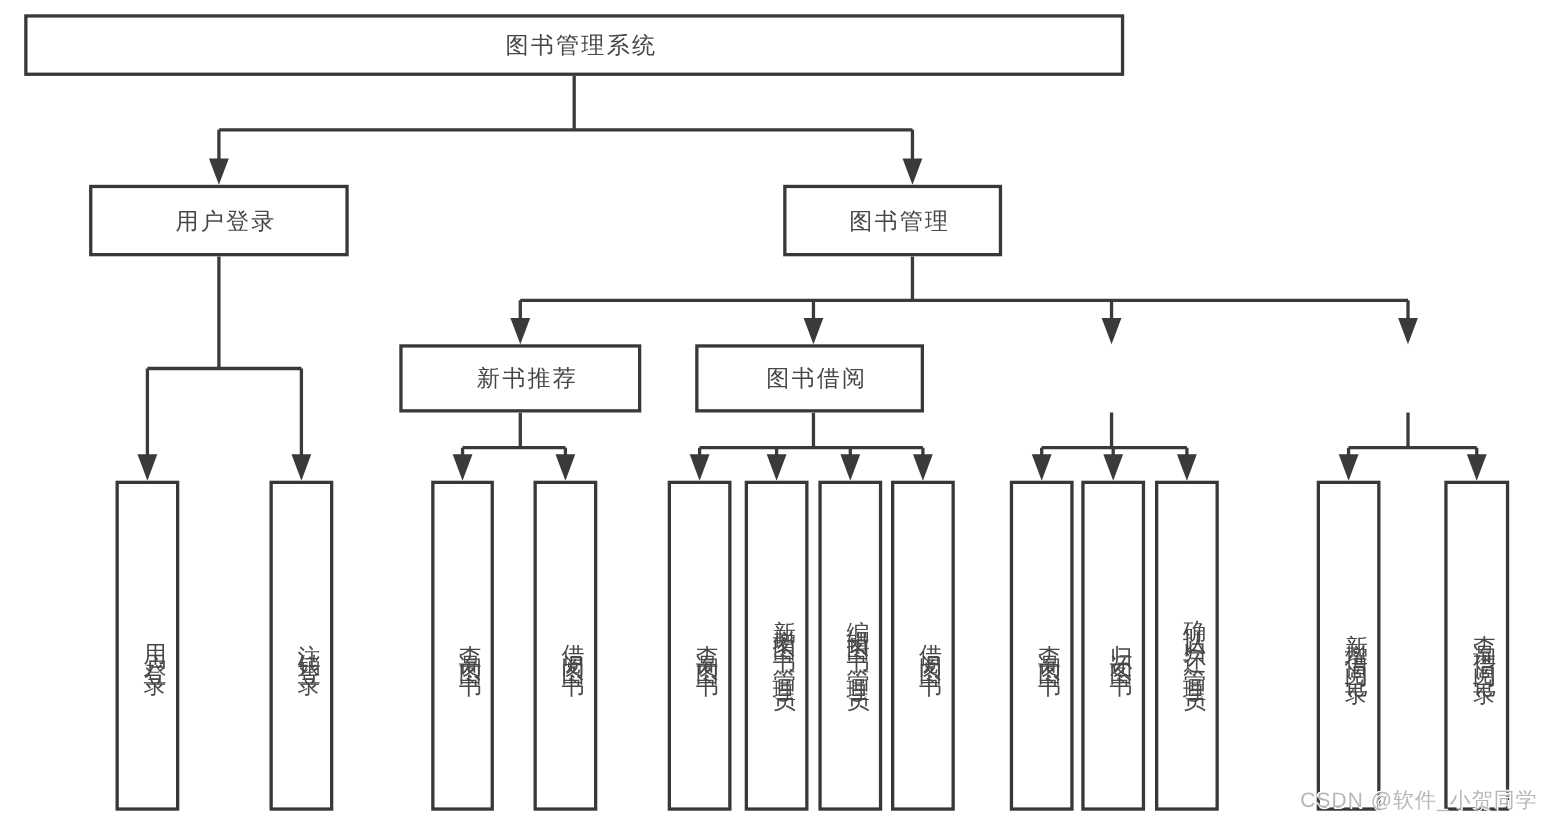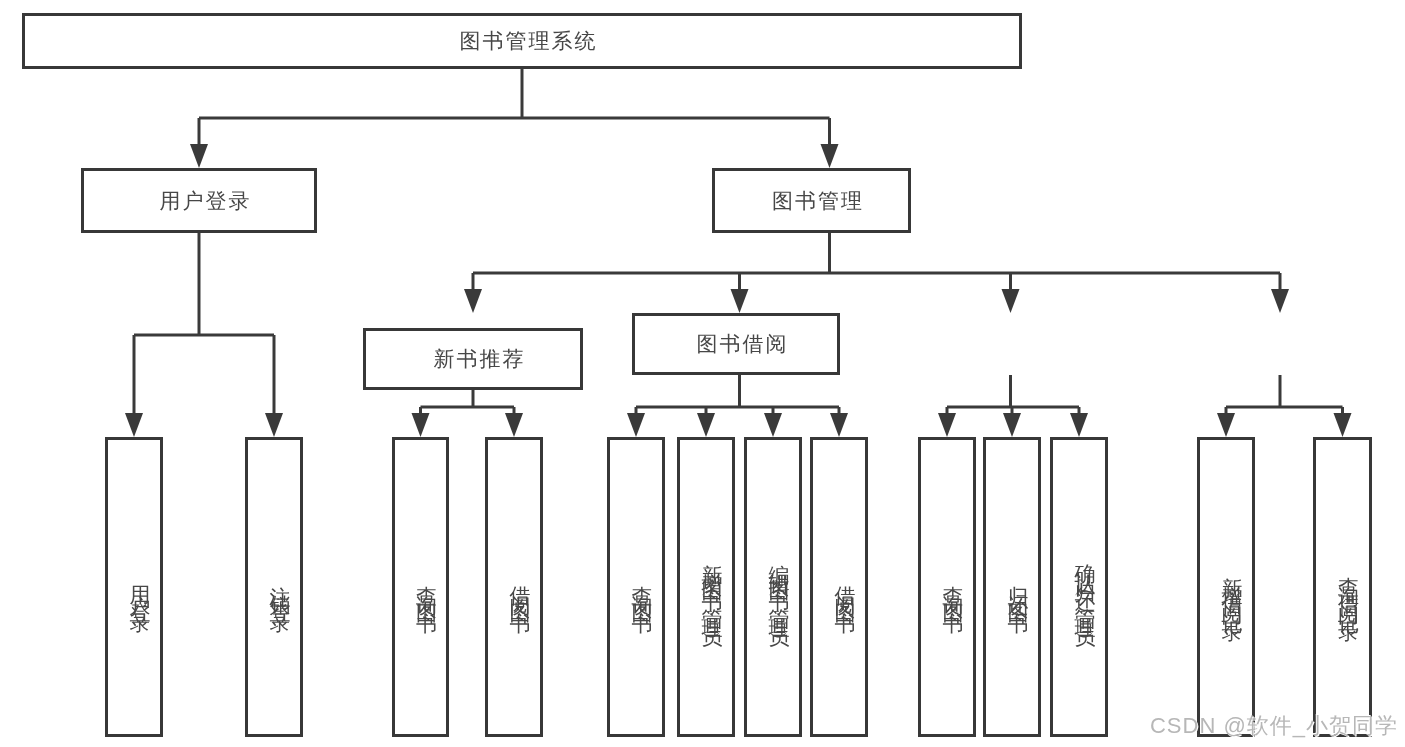--- a/index.html
+++ b/index.html
@@ -33,21 +33,21 @@
     writing-mode: vertical-rl;
     font-size: 21px;
     letter-spacing: 9px;
     line-height: 1.1;
   }
   .watermark {
     position: absolute;
     right: 7px;
     bottom: 6px;
     z-index: 6;
-    font-size: 22px;
+    font-size: 19px;
     letter-spacing: 1px;
     color: #b7b7b7;
     text-shadow: 1px 1px 0 #ffffff, -1px -1px 0 #ffffff;
     white-space: nowrap;
   }
 </style>
 </head>
 <body>
 
 <div id="canvas">
@@ -108,21 +108,21 @@
   <div class="watermark">CSDN @软件_小贺同学</div>
 <div class="node h" style="left: 22px; top: 13px; width: 1000px; height: 56px;">
       <span class="node-label">图书管理系统</span>
     </div>
     <div class="node h" style="left: 81px; top: 168px; width: 236px; height: 65px;">
       <span class="node-label">用户登录</span>
     </div>
     <div class="node h" style="left: 712px; top: 168px; width: 199px; height: 65px;">
       <span class="node-label">图书管理</span>
     </div>
-    <div class="node h" style="left: 363px; top: 328px; width: 220px; height: 62px;">
+    <div class="node h" style="left: 363px; top: 313px; width: 220px; height: 62px;">
       <span class="node-label">新书推荐</span>
     </div>
     <div class="node h" style="left: 632px; top: 313px; width: 208px; height: 62px;">
       <span class="node-label">图书借阅</span>
     </div>
     <div class="node v" style="left: 105px; top: 437px; width: 58px; height: 300px;">
       <span class="node-label">用户登录</span>
     </div>
     <div class="node v" style="left: 245px; top: 437px; width: 58px; height: 300px;">
       <span class="node-label">注销登录</span>

